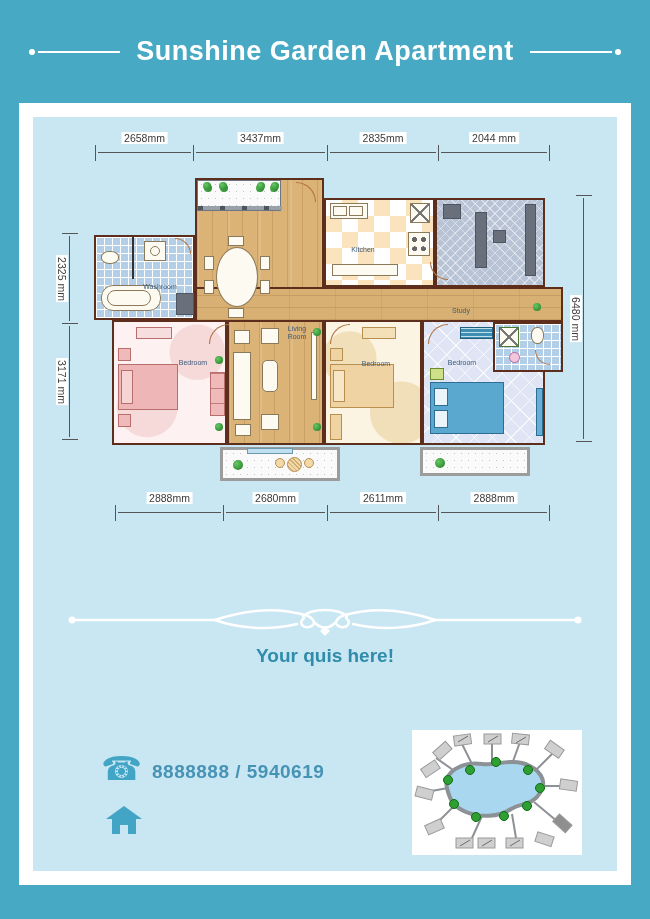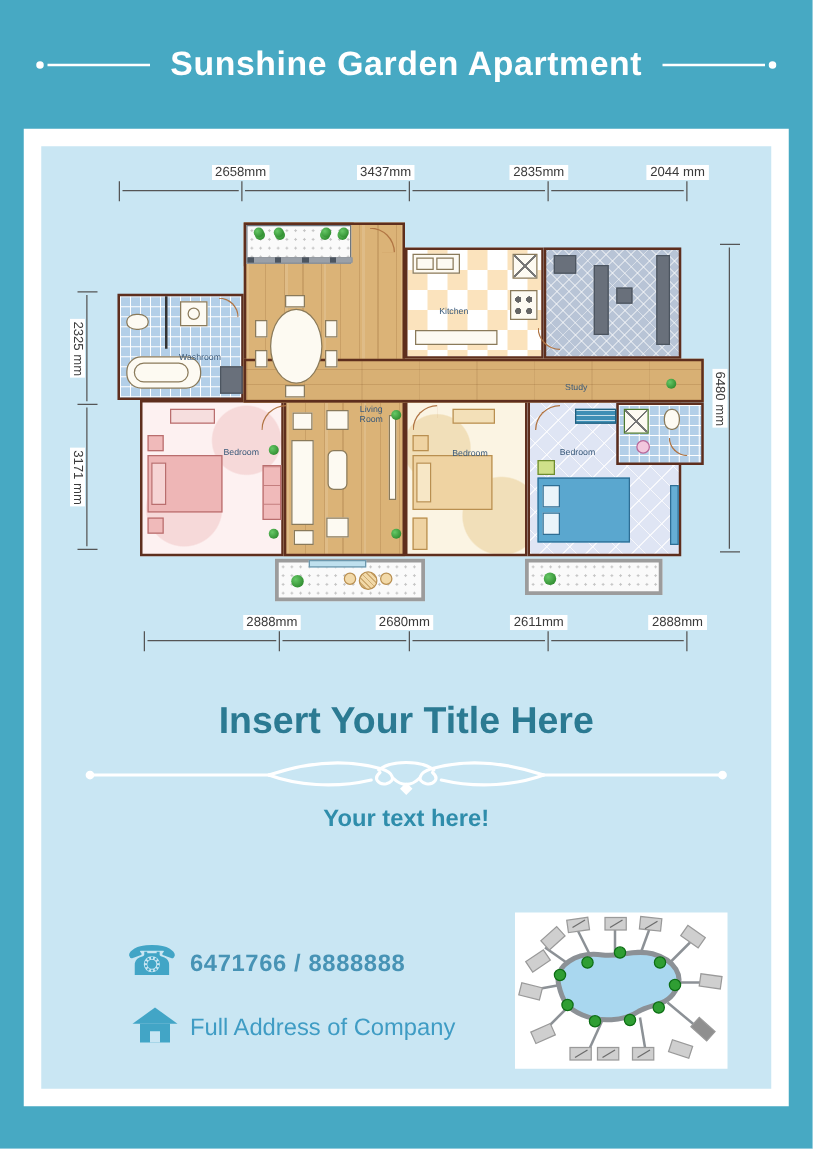--- a/index.html
+++ b/index.html
@@ -14,21 +14,21 @@
   .hrule.r:after{content:'';position:absolute;right:-9px;top:-2px;width:6px;height:6px;border-radius:50%;background:#fff;}
   
   .card{position:absolute;left:19px;top:103px;width:612px;height:782px;background:#ffffff;}
   .panel{position:absolute;left:33px;top:117px;width:584px;height:754px;background:#c9e6f3;}
   
   .dimrow{position:absolute;display:flex;height:16px;}
   .dimseg{position:relative;border-left:1px solid #555;}
   .dimseg:last-child{border-right:1px solid #555;}
   .dimseg:before{content:'';position:absolute;left:2px;right:2px;top:7px;border-top:1px solid #555;}
   .dimseg .lbl{position:absolute;left:50%;top:-13px;transform:translateX(-50%);
-    background:#fff;color:#3a3a3a;font-size:10.5px;padding:0 3px;white-space:nowrap;margin-left:48px;}
+    background:#fff;color:#3a3a3a;font-size:10.5px;padding:0 3px;white-space:nowrap;}
   .dimcol{position:absolute;display:flex;flex-direction:column;width:16px;}
   .dimcolseg{position:relative;border-top:1px solid #555;}
   .dimcolseg:last-child{border-bottom:1px solid #555;}
   .dimcolseg:before{content:'';position:absolute;top:2px;bottom:2px;left:7px;border-left:1px solid #555;}
   .dimcolseg .lbl{position:absolute;top:50%;left:-6px;transform:translateY(-50%);
     background:#fff;color:#3a3a3a;font-size:10.5px;padding:2px 0;white-space:nowrap;
     writing-mode:vertical-rl;}
   
   .room{position:absolute;box-sizing:border-box;border:2.5px solid #5e2e1d;}
   .tile{background-color:#b3cfe8;background-image:
@@ -268,52 +268,50 @@
     <div style="position:absolute;left:24px;top:-2px;width:44px;height:4px;background:#bfe0ee;border:1px solid #6d98ad;"></div>
     <div class="plant" style="left:10px;top:10px;"></div>
     <div class="f" style="left:52px;top:8px;width:10px;height:10px;border-radius:50%;background:#f2d9a8;border-color:#b98f50;"></div>
     <div class="f" style="left:64px;top:7px;width:15px;height:15px;border-radius:50%;background:#f2d9a8;border-color:#b98f50;background-image:repeating-linear-gradient(45deg,rgba(185,143,80,.6) 0 1px,transparent 1px 3px);"></div>
     <div class="f" style="left:81px;top:8px;width:10px;height:10px;border-radius:50%;background:#f2d9a8;border-color:#b98f50;"></div>
   </div>
   <div class="room dots balc" style="left:420px;top:447px;width:110px;height:29px;">
     <div class="plant" style="left:12px;top:8px;"></div>
   </div>
 
-  <h2 class="title2">Insert Your Title Here</h2>
 
   <svg class="flourish" width="520" height="34" viewBox="0 0 520 34">
     <g stroke="#ffffff" fill="none" stroke-width="2.5" stroke-linecap="round">
       <line x1="10" y1="17" x2="150" y2="17"></line>
       <line x1="370" y1="17" x2="510" y2="17"></line>
       <path d="M150,17 C180,7 212,4 240,12 C250,15 252,22 244,24 C238,25 233,20 239,15"></path>
       <path d="M370,17 C340,7 308,4 280,12 C270,15 268,22 276,24 C282,25 287,20 281,15"></path>
       <path d="M238,13 C248,5 272,5 282,13"></path>
       <path d="M250,20 C256,26 264,26 270,20"></path>
       <path d="M150,17 C172,25 202,28 232,21"></path>
       <path d="M370,17 C348,25 318,28 288,21"></path>
     </g>
     <g fill="#ffffff">
       <circle cx="7" cy="17" r="3.5"></circle>
       <circle cx="513" cy="17" r="3.5"></circle>
       <path d="M260,23 l5,5 -5,5 -5,-5 z"></path>
     </g>
   </svg>
 
-  <h3 class="subtitle">Your text here!</h3>
+  <h3 class="subtitle">Your quis here!</h3>
 
   <div class="phone-ic">☎</div>
-  <div class="phone-tx">6471766  /  8888888</div>
+  <div class="phone-tx">8888888  /  5940619</div>
 
   <div class="house">
     <div class="roof"></div>
     <div class="bodyy">
         <div class="doorr"></div>
       </div>
   </div>
-  <div class="addr-tx">Full Address of Company</div>
 
   <div class="map">
     <svg width="170" height="125" viewBox="0 0 170 125">
       <g stroke="#8c9196" stroke-width="2">
         <line x1="62" y1="38" x2="50" y2="14"></line>
         <line x1="80" y1="33" x2="80" y2="12"></line>
         <line x1="100" y1="34" x2="108" y2="12"></line>
         <line x1="122" y1="42" x2="140" y2="24"></line>
         <line x1="130" y1="56" x2="152" y2="56"></line>
         <line x1="122" y1="72" x2="146" y2="92"></line>

